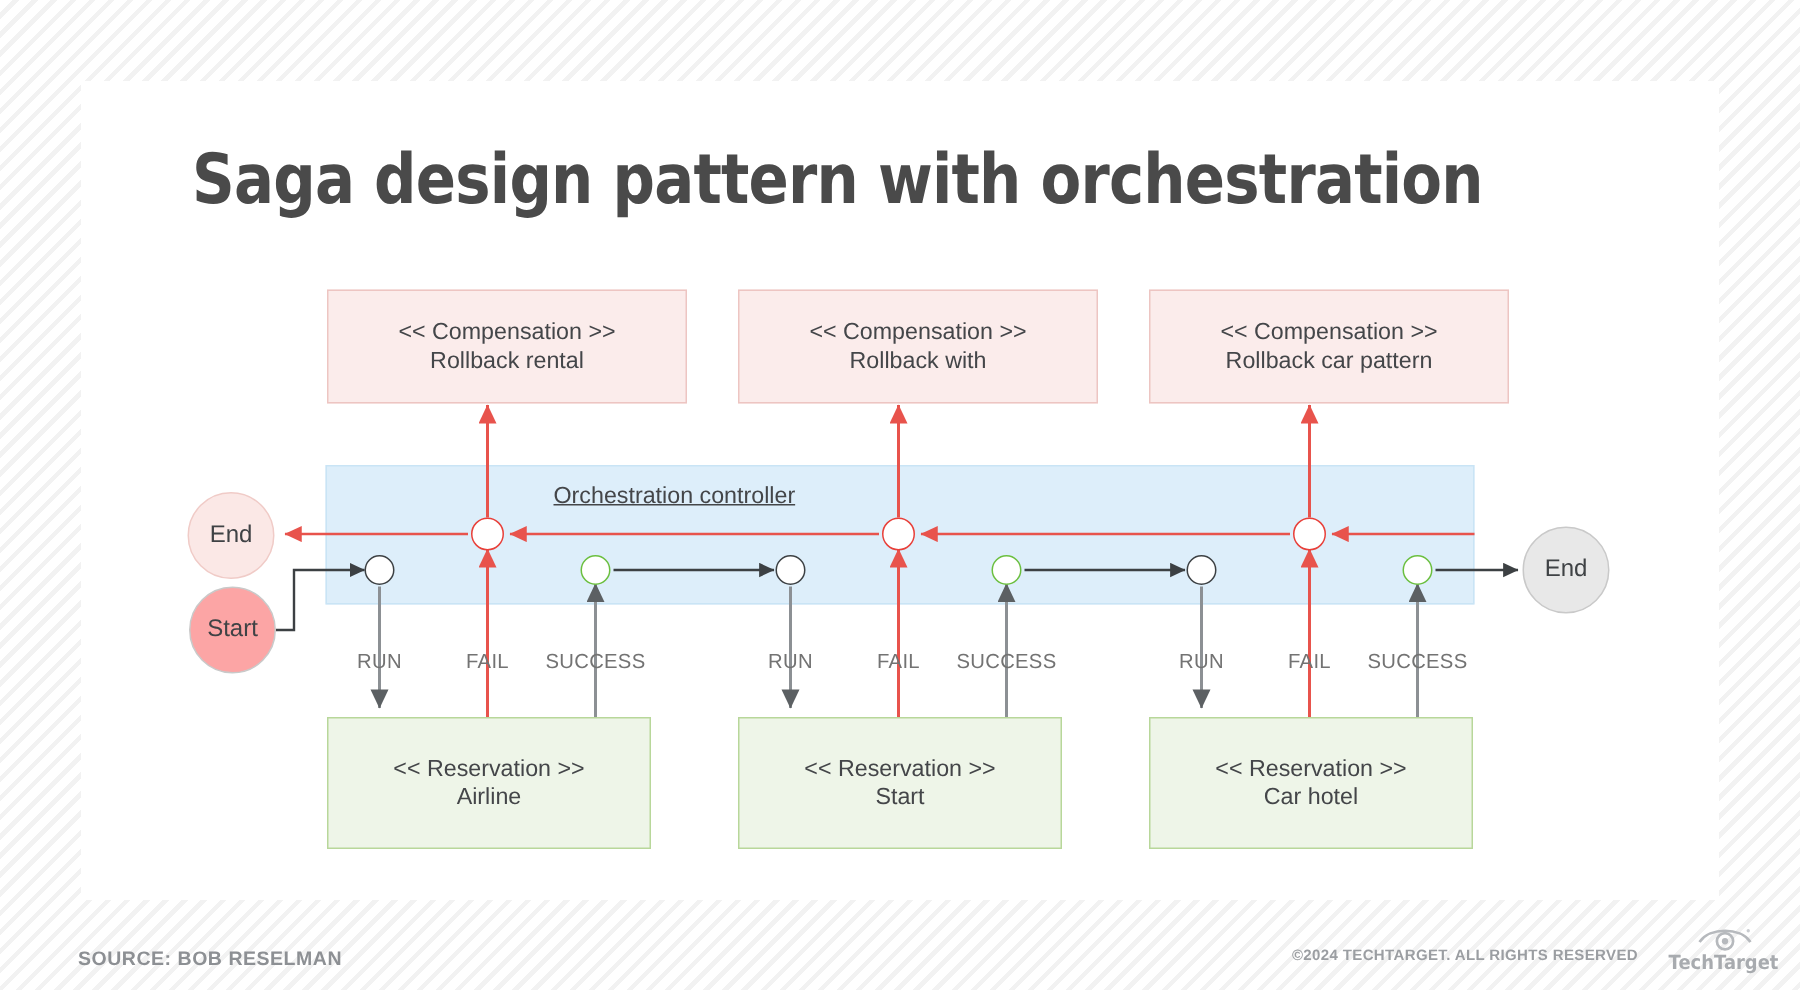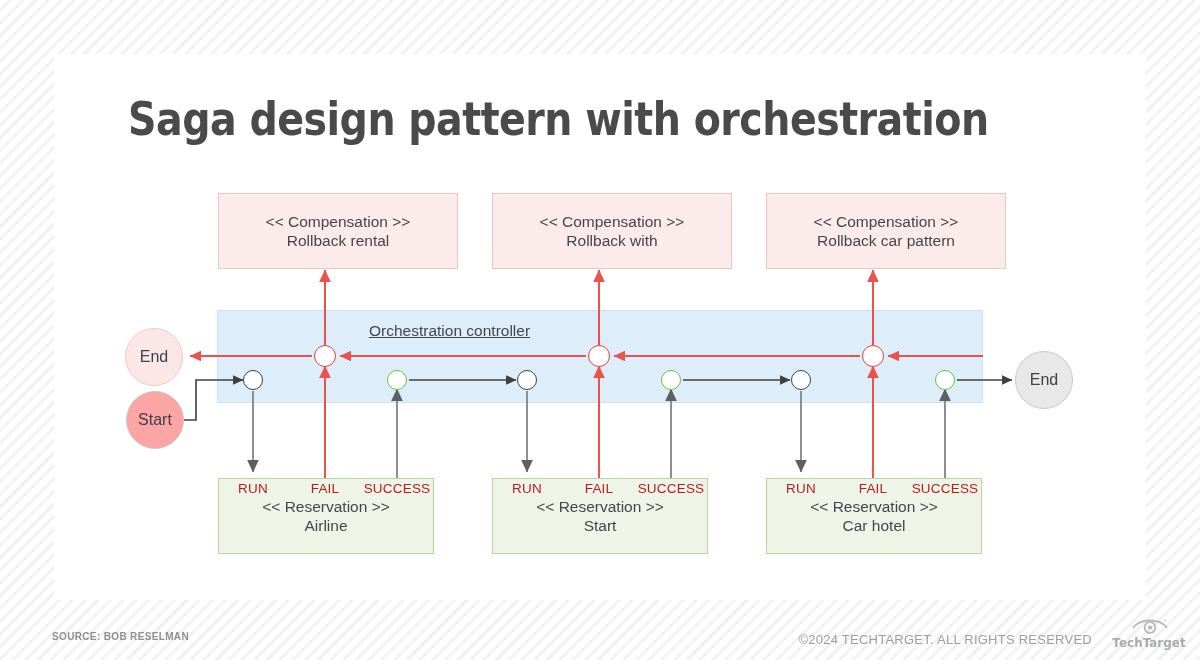--- a/index.html
+++ b/index.html
@@ -71,21 +71,21 @@
   .comp-box {
     background: #fbeceb;
     border: 1px solid #edc5c2;
     width: 240px;
     height: 76px;
   }
   .res-box {
     background: #eef5e8;
     border: 1px solid #b8d79a;
     width: 216px;
-    height: 76px;
+    height: 88px;
   }
   #orch-box {
     position: absolute;
     left: 217px;
     top: 310px;
     width: 766px;
     height: 93px;
     box-sizing: border-box;
     background: #ddeefa;
     border: 1px solid #c9e4f5;
@@ -139,41 +139,40 @@
   }
   .node-run     { border: 1.4px solid #3c4043; }
   .node-success { border: 1.4px solid #6bbf3f; }
   .node-fail    { border: 1.6px solid #e8403a; width: 22px; height: 22px; }
 
   
   .step-label {
     position: absolute;
     font-size: 13.5px;
     letter-spacing: 0.2px;
-    color: #b91c1c;
+    color: #737373;
     text-align: center;
     width: 90px;
     z-index: 7;
-    margin-top: 48px;
   }
 
   
   #src {
     position: absolute;
     left: 52px; top: 631px;
-    font-size: 10px;
+    font-size: 13px;
     font-weight: bold;
     letter-spacing: 0.35px;
     color: #8d9094;
   }
   #copy {
     position: absolute;
     right: 108px; top: 632px;
-    font-size: 13px;
-    font-weight: normal;
+    font-size: 10px;
+    font-weight: bold;
     letter-spacing: 0.25px;
     color: #9b9ea2;
     white-space: nowrap;
   }
   #logo {
     position: absolute;
     right: 3px; top: 616px;
     width: 96px; height: 36px;
   }
   #logo-word {

